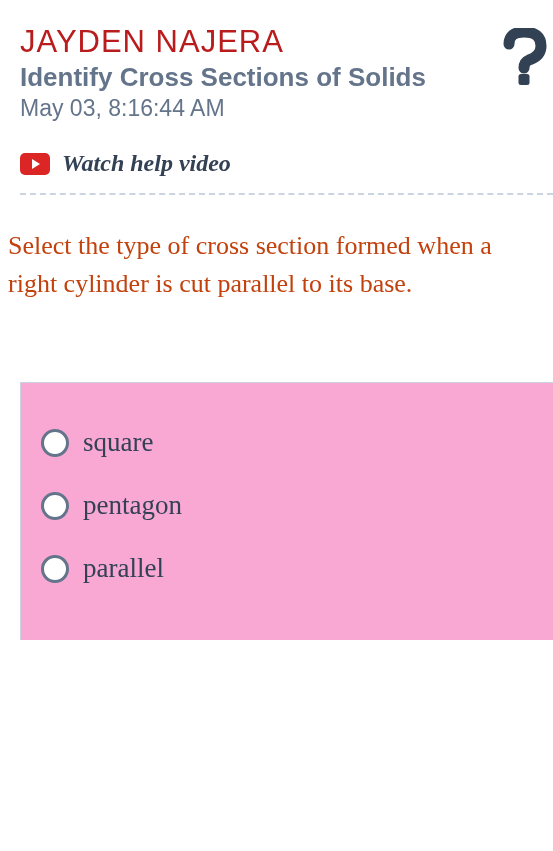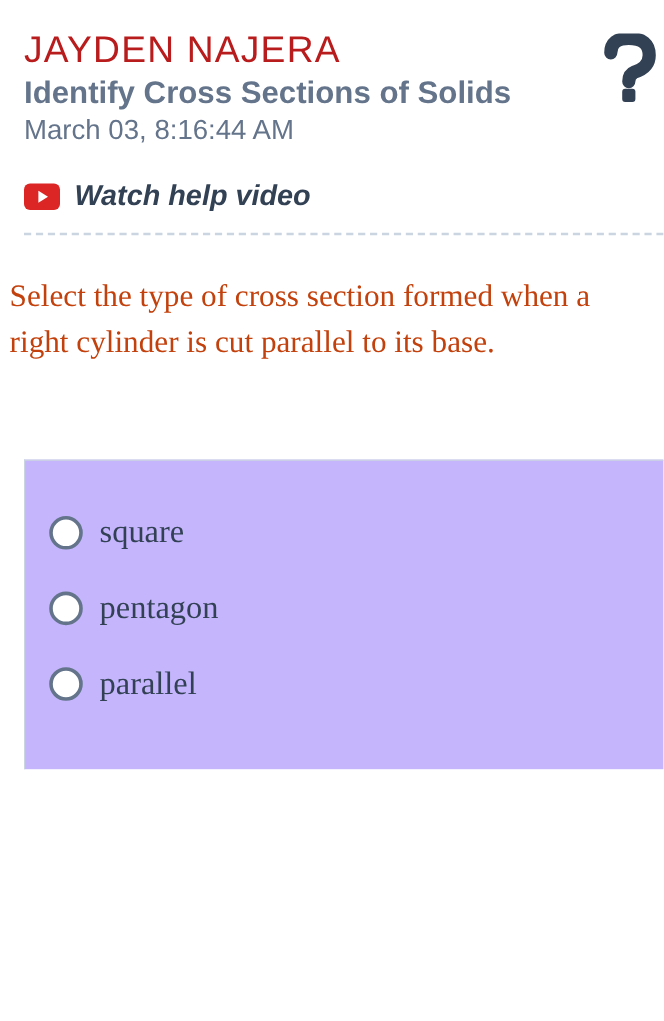--- a/index.html
+++ b/index.html
@@ -60,41 +60,41 @@
   }
   .video-icon .triangle {
     width: 0;
     height: 0;
     border-left: 8px solid #fff;
     border-top: 5px solid transparent;
     border-bottom: 5px solid transparent;
     margin-left: 2px;
   }
   .watch-text {
-    font-family: Liberation Sans, sans-serif;
+    font-family: Liberation Serif, serif;
     font-size: 24px;
     font-weight: 700;
     font-style: italic;
     color: #334155;
   }
   .divider {
     border: none;
     border-top: 2px dashed #cbd5e1;
     margin: 0 0 0 20px;
   }
   .question {
     padding: 32px 20px 20px 8px;
     font-family: Georgia, 'Times New Roman', serif;
     font-size: 26px;
     line-height: 1.45;
     color: #c2410c;
   }
   .answers {
     margin: 60px 0 0 20px;
-    background: #c4b5fd;
+    background: #f9a8d4;
     border: 1px solid #cbd5e1;
     border-right: none;
     border-bottom: none;
     padding: 28px 20px 40px 20px;
   }
   .answer-option {
     display: flex;
     align-items: center;
     gap: 14px;
     padding: 16px 0;
@@ -113,21 +113,21 @@
     font-size: 27px;
     color: #334155;
   }
 </style>
 </head>
 <body>
 
 <div class="header">
   <div class="student-name">JAYDEN NAJERA</div>
   <div class="assignment-title">Identify Cross Sections of Solids</div>
-  <div class="timestamp">March 03, 8:16:44 AM</div>
+  <div class="timestamp">May 03, 8:16:44 AM</div>
   <div class="help-icon">
     <svg width="46" height="58" viewBox="0 0 46 58">
       <path d="M 8 16 Q 8 4 23 4 Q 40 4 40 18 Q 40 28 28 32 Q 23 34 23 40" stroke="#334155" stroke-width="11" fill="none" stroke-linecap="round"></path>
       <rect x="17.5" y="46" width="11" height="11" rx="2.5" fill="#334155"></rect>
     </svg>
   </div>
 </div>
 
 <div class="watch-row">
   <div class="video-icon">

